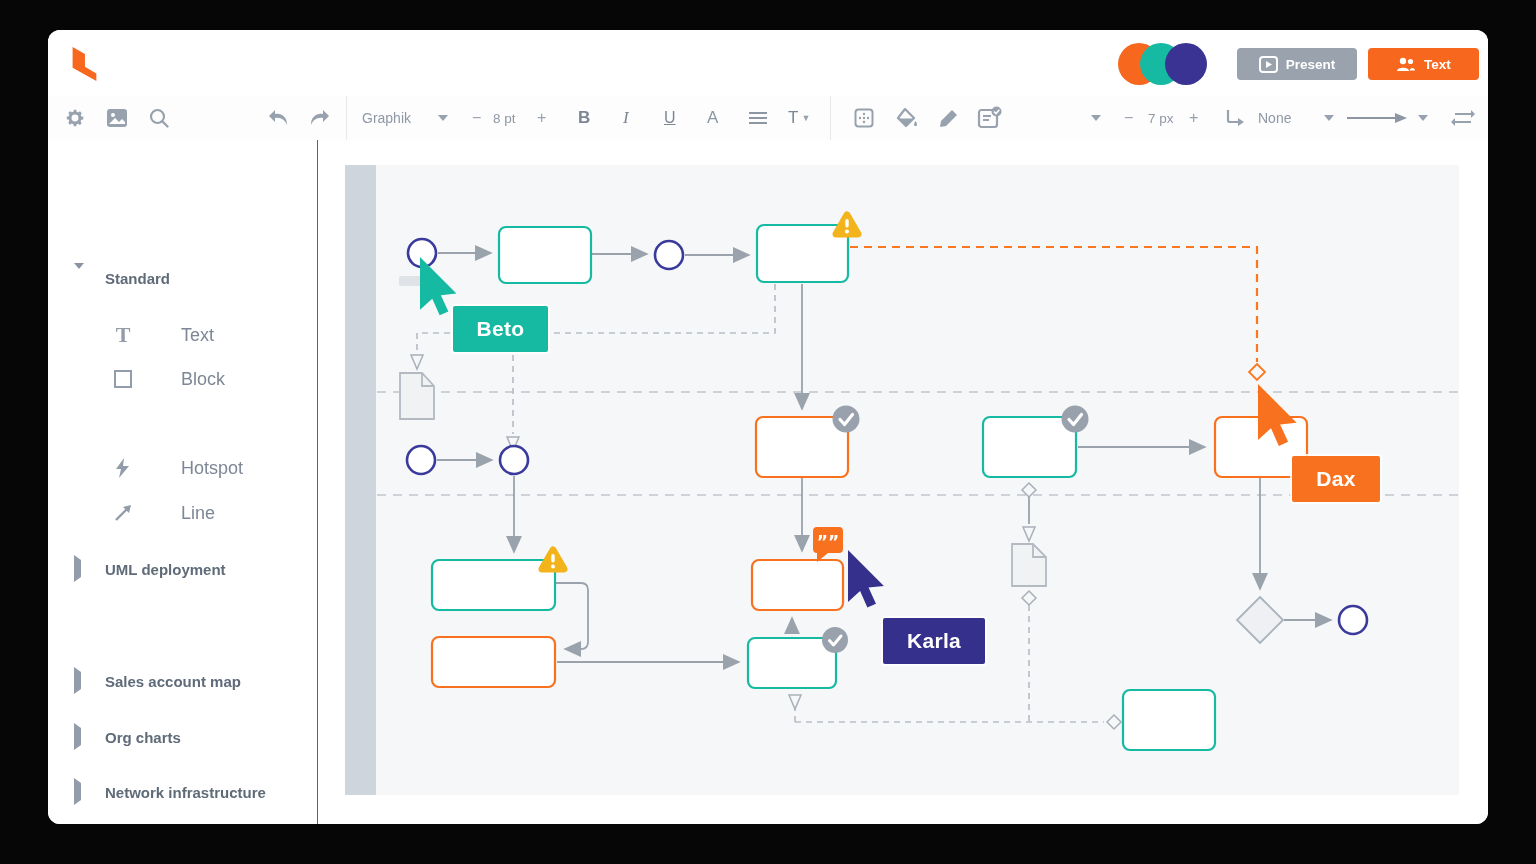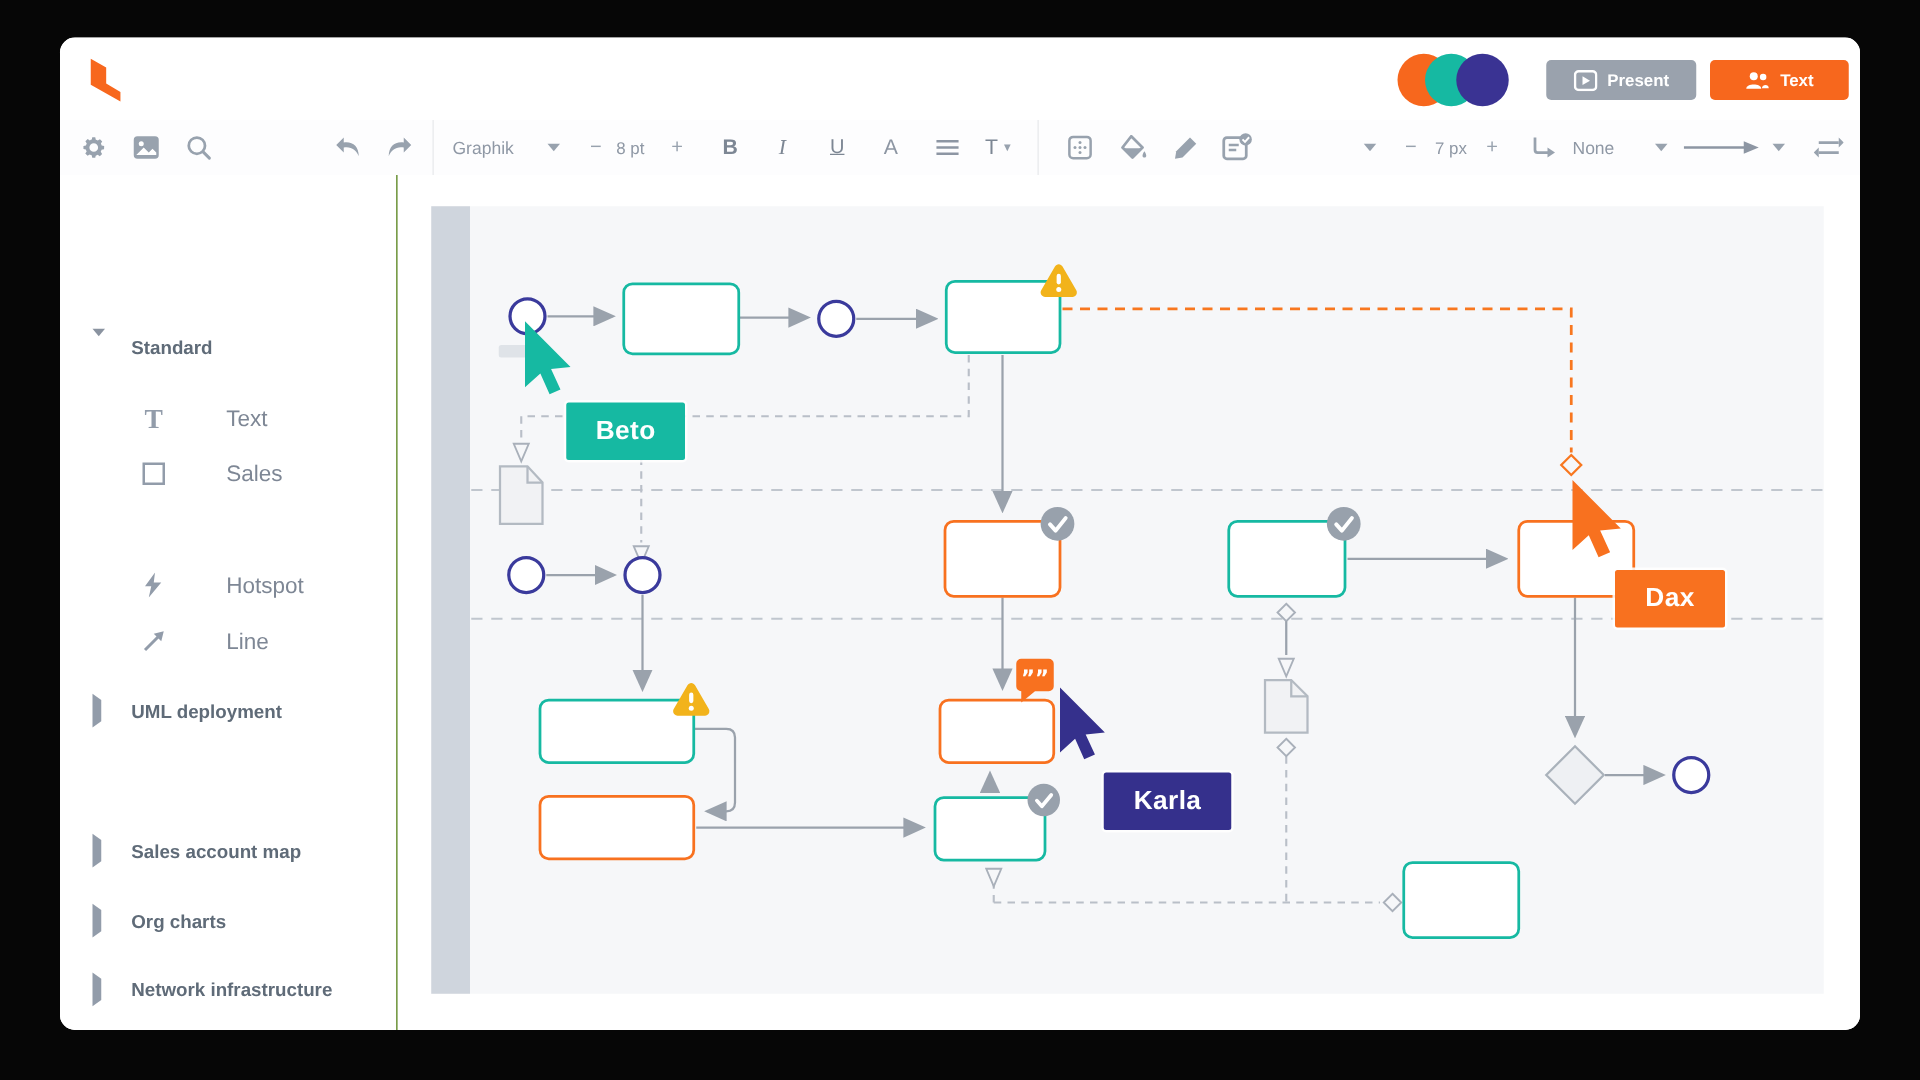--- a/index.html
+++ b/index.html
@@ -199,21 +199,21 @@
     <div class="srow" style="top:181px">
       <span class="sicon" style="font-family:'Liberation Serif',serif;font-size:22px;font-weight:bold">T</span>
       <span class="sitem-label">Text</span>
     </div>
     <div class="srow" style="top:225px">
       <span class="sicon">
           <svg width="20" height="20">
             <rect x="2" y="2" width="16" height="16" fill="#fff" stroke="#929caa" stroke-width="2"></rect>
           </svg>
         </span>
-      <span class="sitem-label">Sales</span>
+      <span class="sitem-label">Block</span>
     </div>
     <div class="srow" style="top:314px">
       <span class="sicon">
           <svg width="16" height="20" viewBox="0 0 14 20">
             <polygon points="8,0 0,11 5,11 3,20 13,8 7,8" fill="#929caa"></polygon>
           </svg>
         </span>
       <span class="sitem-label">Hotspot</span>
     </div>
     <div class="srow" style="top:359px">
@@ -351,21 +351,21 @@
     <g>
       <path d="M813 531 a4 4 0 0 1 4 -4 H839 a4 4 0 0 1 4 4 V549 a4 4 0 0 1 -4 4 H828 L817 562 V553 H817 a4 4 0 0 1 -4 -4 Z" fill="#f8711f"></path>
       <text x="828" y="548" text-anchor="middle" font-family="DejaVu Sans, sans-serif" font-size="17" font-weight="bold" fill="#fff">””</text>
     </g>
 
     <path d="M0 0 L0 40 L9.3 31.6 L14.9 44.2 L21.5 41.3 L15.8 28.9 L27.6 27.7 Z" transform="translate(420,257) scale(1.32)" fill="#16b9a2"></path>
     <path d="M0 0 L0 40 L9.3 31.6 L14.9 44.2 L21.5 41.3 L15.8 28.9 L27.6 27.7 Z" transform="translate(848,550) scale(1.3)" fill="#35308c"></path>
     <path d="M0 0 L0 40 L9.3 31.6 L14.9 44.2 L21.5 41.3 L15.8 28.9 L27.6 27.7 Z" transform="translate(1258,384) scale(1.4)" fill="#f8711f"></path>
   </svg>
 
-  <div class="cursor-label" style="left:405px;top:292px;width:95px;height:46px;background:#16b9a2">
+  <div class="cursor-label" style="left:405px;top:276px;width:95px;height:46px;background:#16b9a2">
     <span>Beto</span>
   </div>
   <div class="cursor-label" style="left:835px;top:588px;width:102px;height:46px;background:#35308c">
     <span>Karla</span>
   </div>
   <div class="cursor-label" style="left:1244px;top:426px;width:88px;height:46px;background:#f8711f">
     <span>Dax</span>
   </div>
 
 </div>

